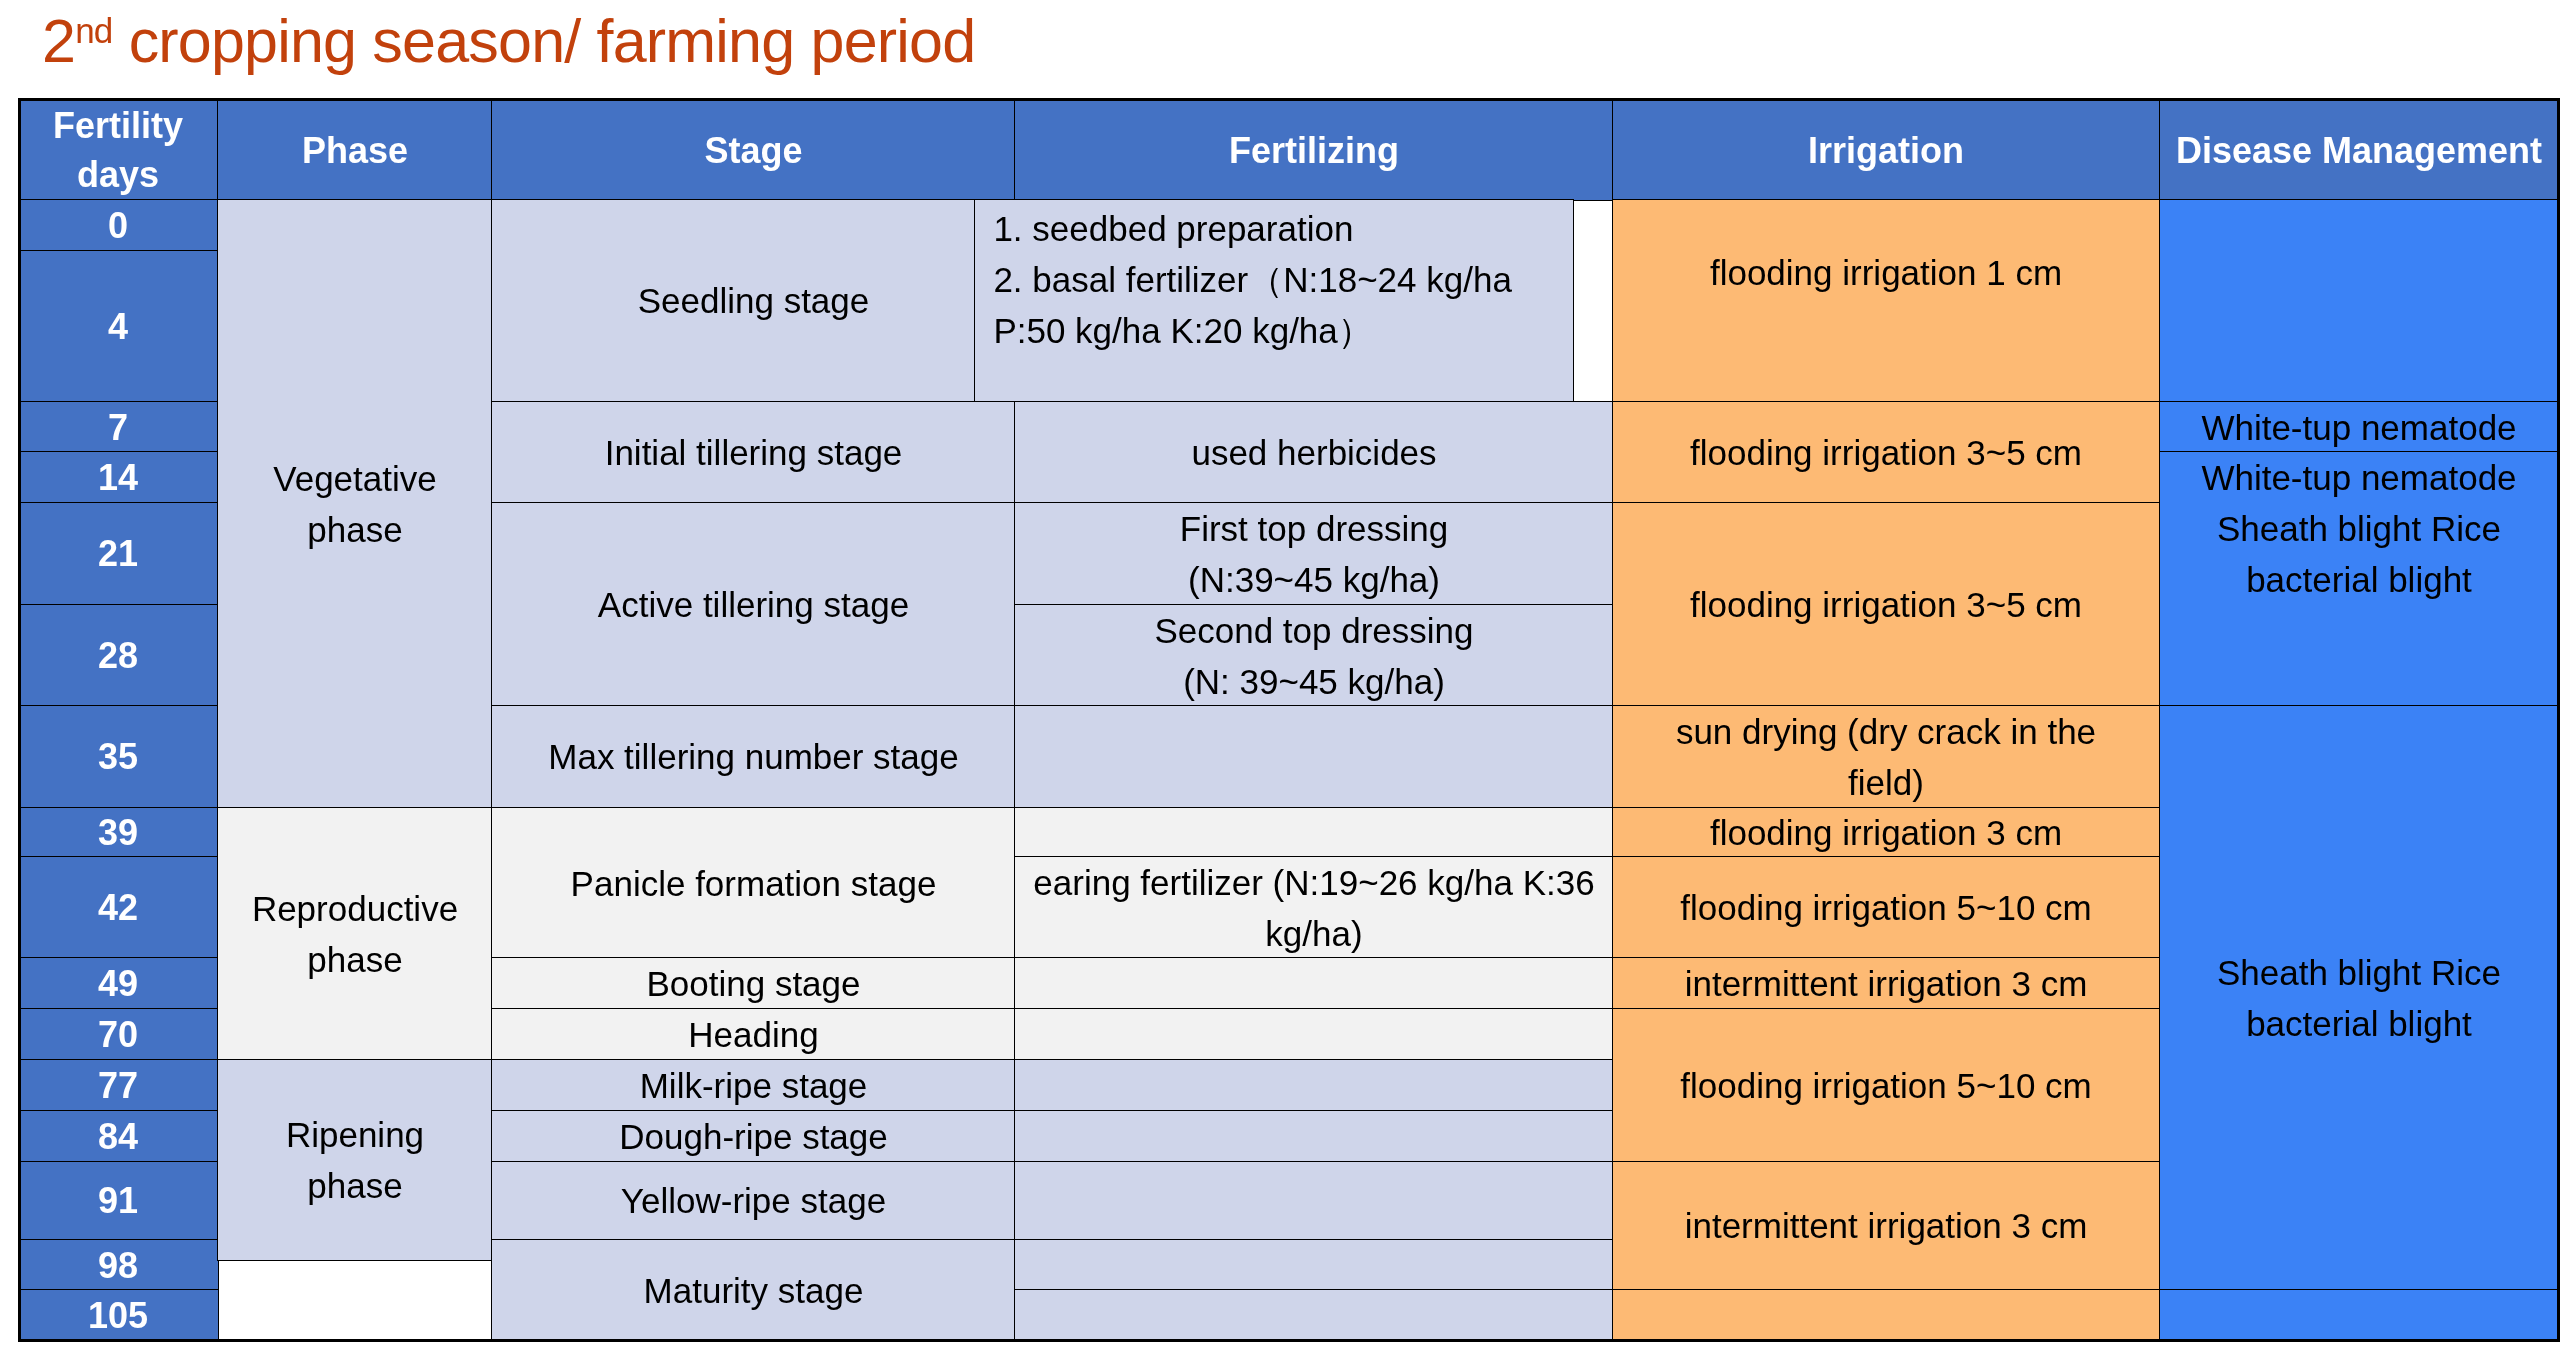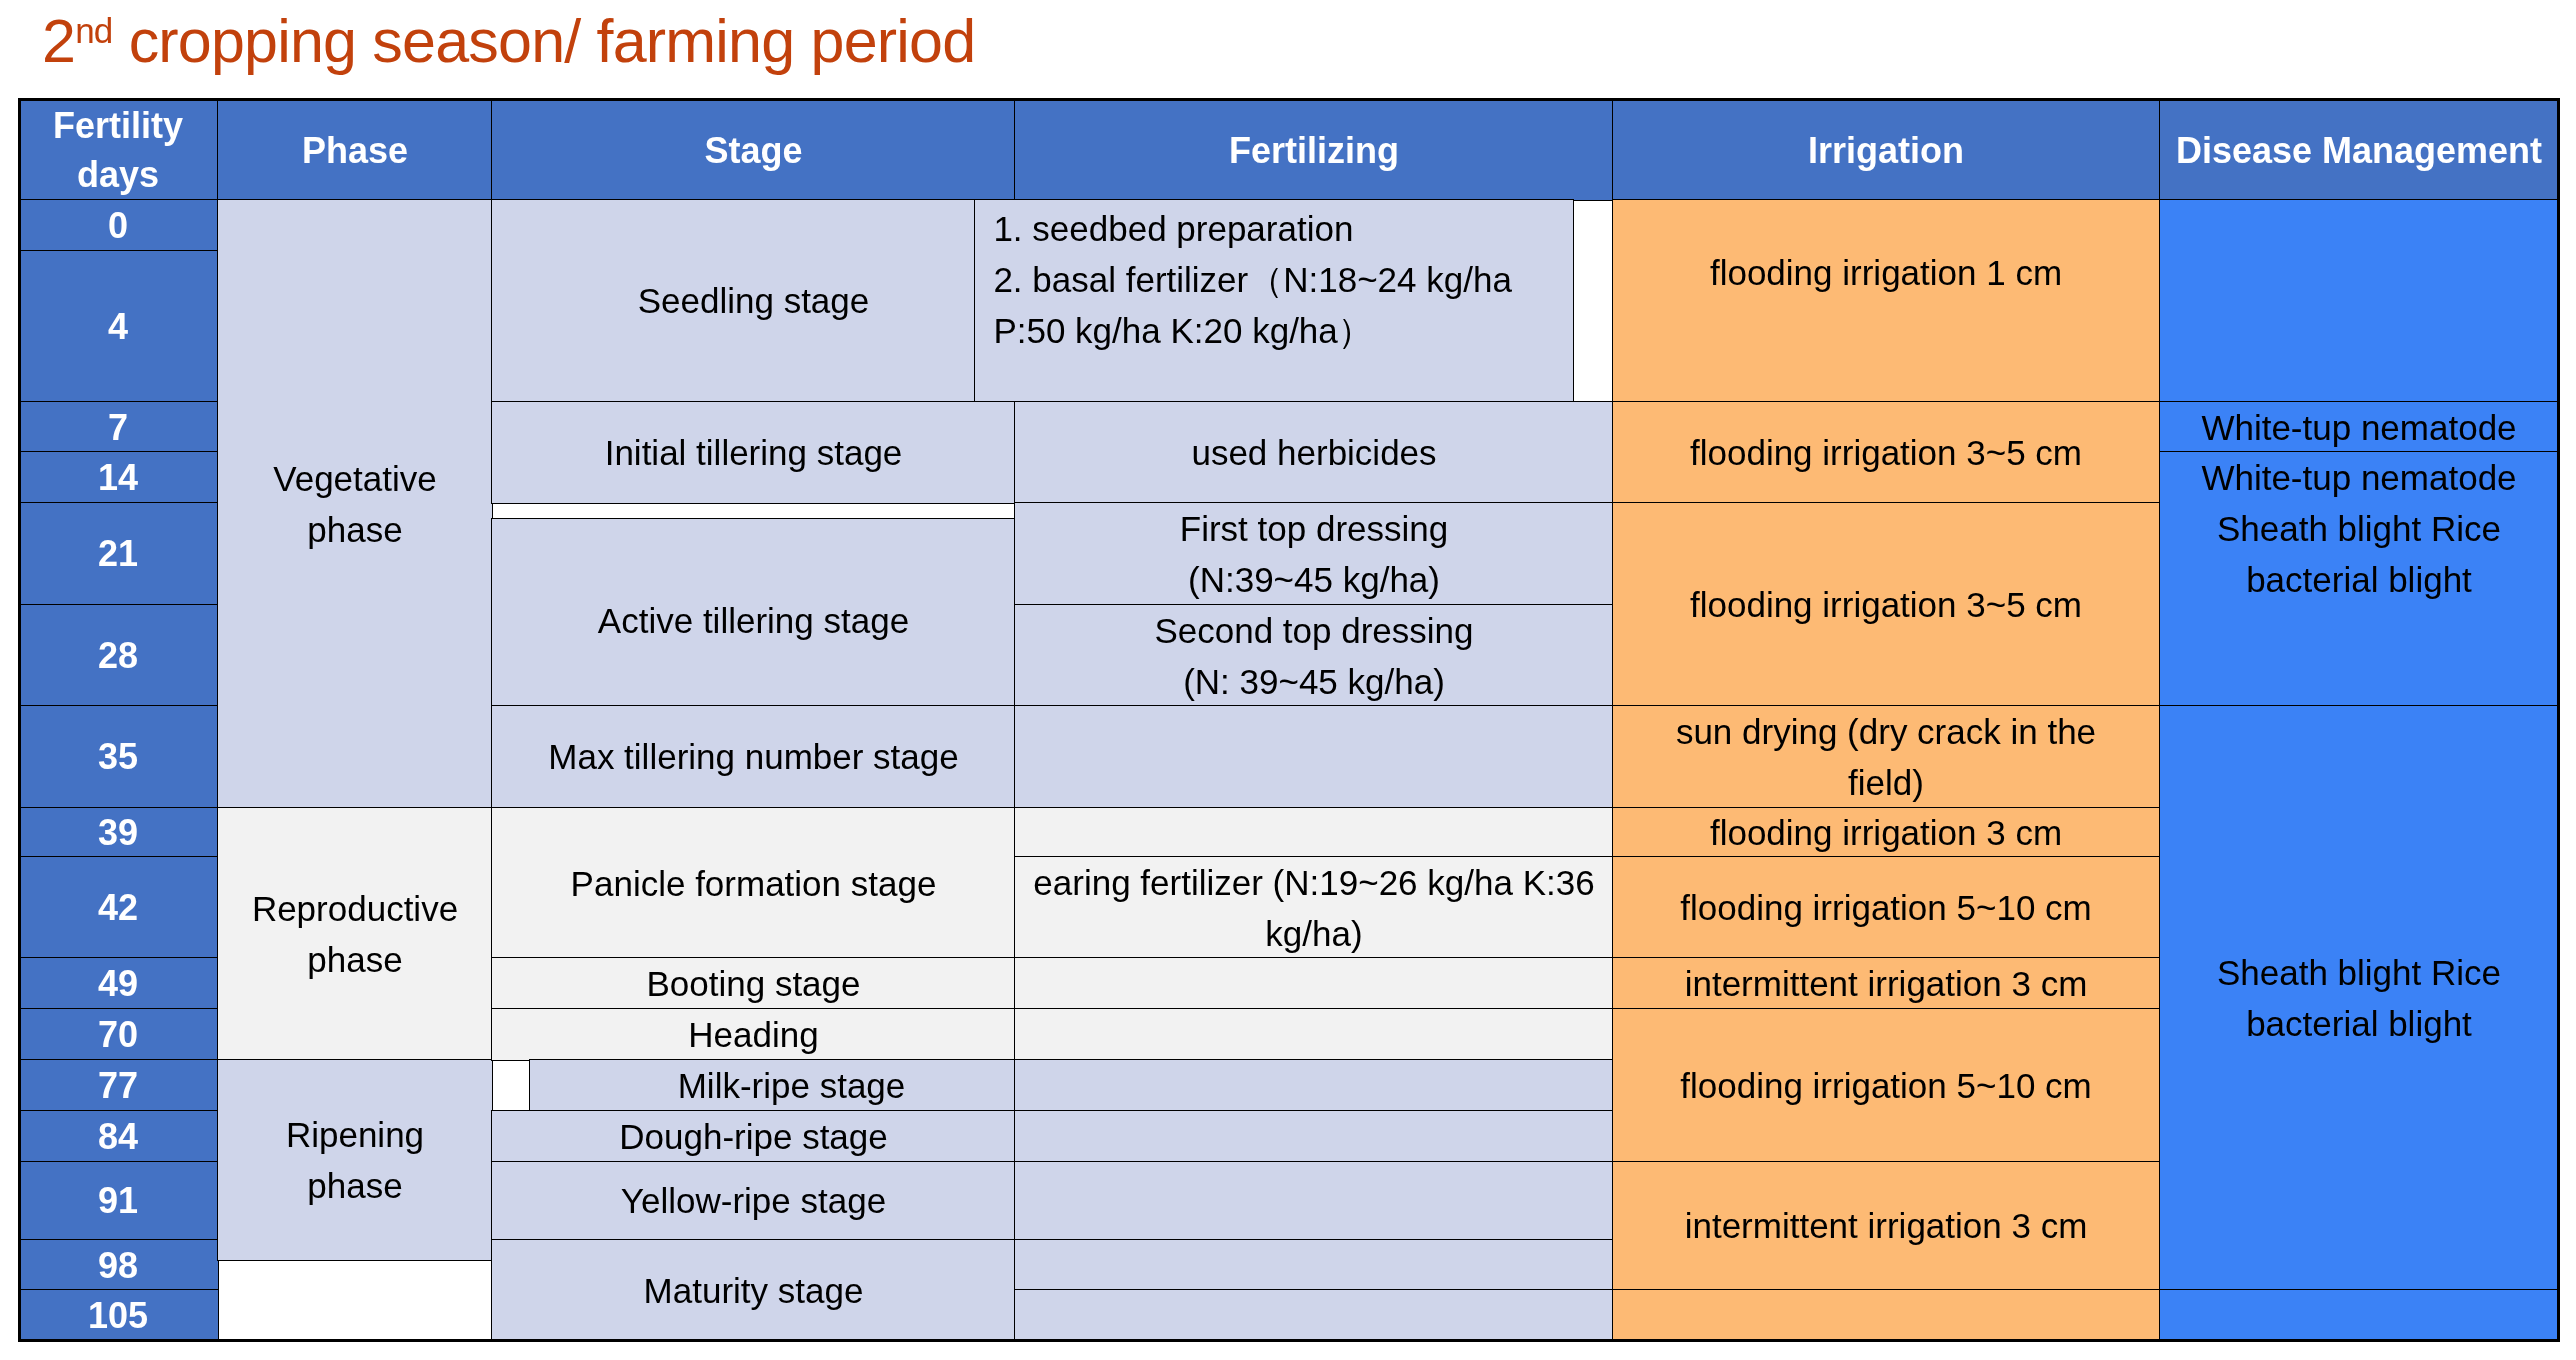--- a/index.html
+++ b/index.html
@@ -44,26 +44,26 @@
 <div class="cell day" style="left:17.6px;top:1161px;width:201px;height:79px;">91</div>
 <div class="cell day" style="left:17.6px;top:1239px;width:201px;height:52px;">98</div>
 <div class="cell day" style="left:17.6px;top:1289px;width:201px;height:53px;">105</div>
 
 <div class="cell lav" style="left:217px;top:199px;width:276px;height:609px;padding:0 31px;">Vegetative phase</div>
 <div class="cell gray" style="left:217px;top:807px;width:276px;height:254px;padding:0 15.3px;">Reproductive phase</div>
 <div class="cell lav" style="left:217px;top:1059px;width:276px;height:202px;padding:0 38px;">Ripening phase</div>
 
 <div class="cell lav" style="left:491px;top:199px;width:525px;height:203px;">Seedling stage</div>
 <div class="cell lav" style="left:491px;top:401px;width:525px;height:103px;">Initial tillering stage</div>
-<div class="cell lav" style="left:491px;top:502px;width:525px;height:204px;margin-top:16px;">Active tillering stage</div>
+<div class="cell lav" style="left:491px;top:502px;width:525px;height:204px;">Active tillering stage</div>
 <div class="cell lav" style="left:491px;top:705px;width:525px;height:103px;">Max tillering number stage</div>
 <div class="cell gray" style="left:491px;top:807px;width:525px;height:152px;">Panicle formation stage</div>
 <div class="cell gray" style="left:491px;top:957px;width:525px;height:52px;">Booting stage</div>
 <div class="cell gray" style="left:491px;top:1008px;width:525px;height:53px;">Heading</div>
-<div class="cell lav" style="left:491px;top:1059px;width:525px;height:52px;margin-left:38px;">Milk-ripe stage</div>
+<div class="cell lav" style="left:491px;top:1059px;width:525px;height:52px;">Milk-ripe stage</div>
 <div class="cell lav" style="left:491px;top:1110px;width:525px;height:53px;">Dough-ripe stage</div>
 <div class="cell lav" style="left:491px;top:1161px;width:525px;height:79px;">Yellow-ripe stage</div>
 <div class="cell lav" style="left:491px;top:1239px;width:525px;height:103px;">Maturity stage</div>
 
 <div class="cell lav left" style="left:974px;top:199px;width:600px;height:203px;align-items:flex-start;padding:3.1px 18.4px;flex-direction:column;justify-content:flex-start;">
   <div>1. seedbed preparation</div>
   <div>2. basal fertilizer（N:18~24 kg/ha P:50 kg/ha K:20 kg/ha）</div>
 </div>
 <div class="cell lav" style="left:1014px;top:401px;width:600px;height:103px;">used herbicides</div>
 <div class="cell lav" style="left:1014px;top:502px;width:600px;height:103px;padding:0 138px;">First top dressing (N:39~45 kg/ha)</div>

